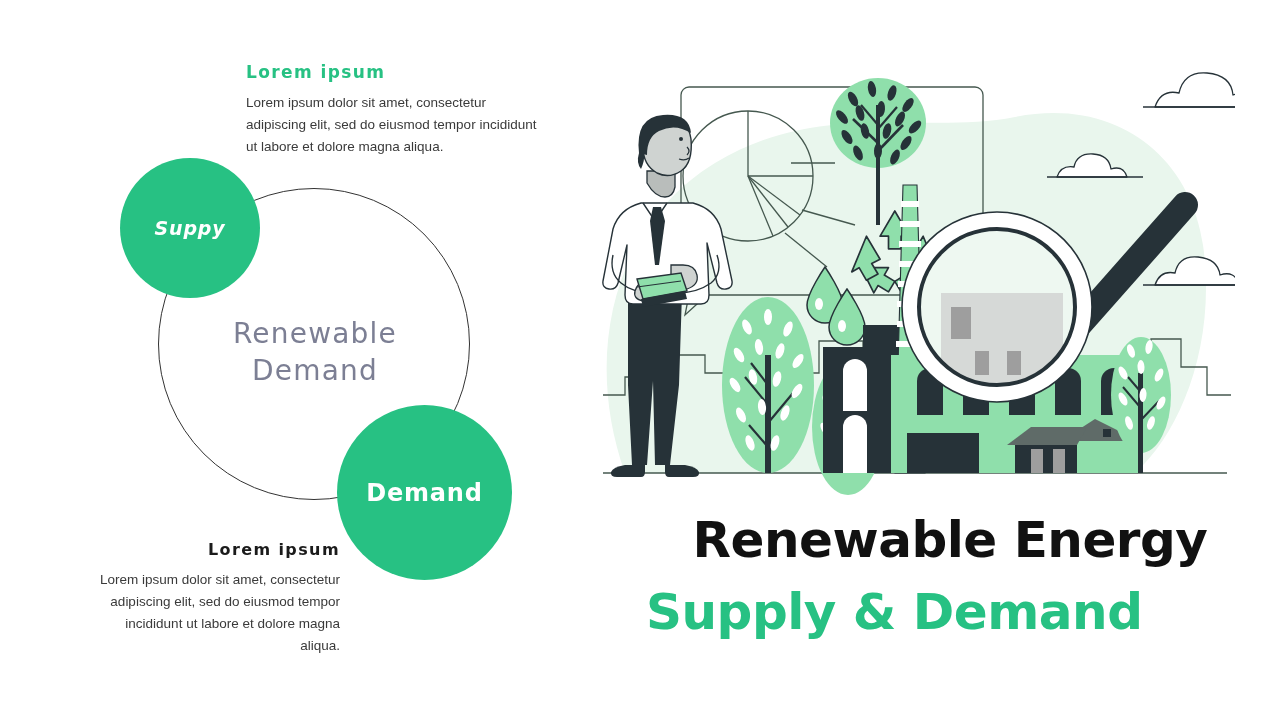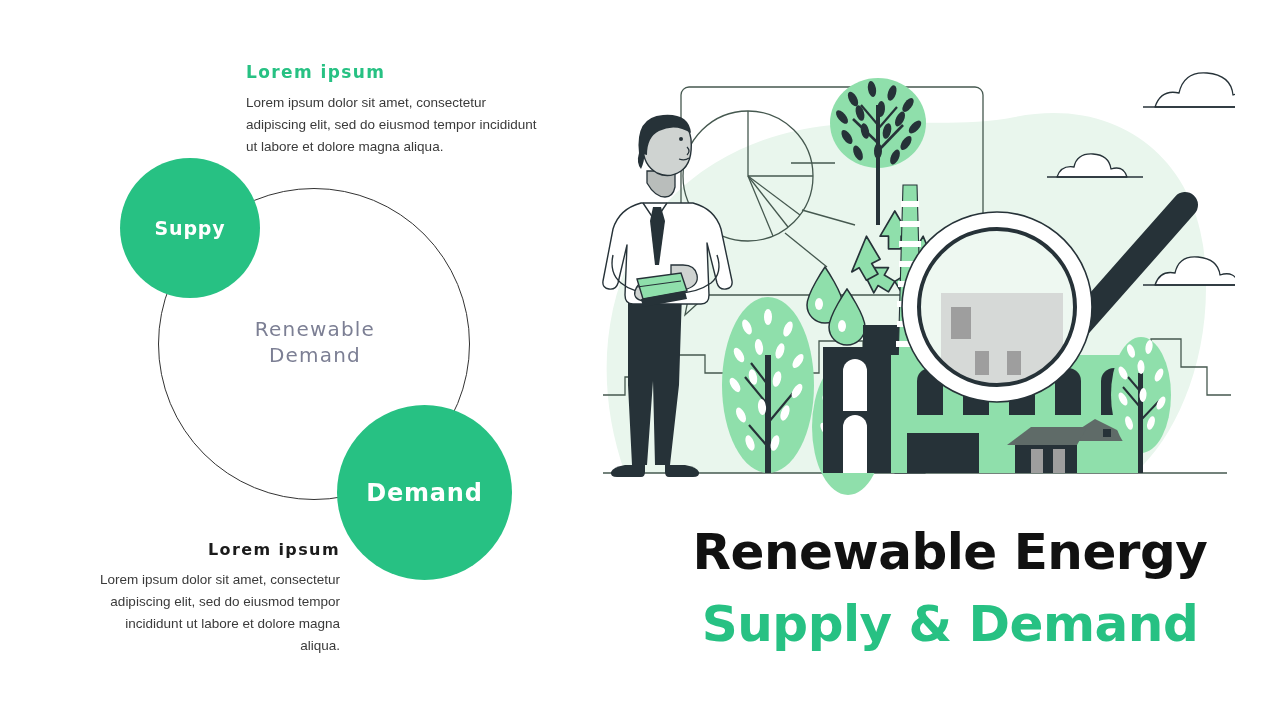--- a/index.html
+++ b/index.html
@@ -84,41 +84,42 @@
     border: 1.3px solid #333333;
     border-radius: 50%;
     box-sizing: border-box;
   }
   .ring-label {
     position: absolute;
     left: 190px;
     top: 316px;
     width: 250px;
     text-align: center;
-    font-size: 20px;
+    font-size: 28px;
     line-height: 1.32;
     font-weight: 500;
     letter-spacing: 1.2px;
     color: #7c7f94;
   }
   .bubble {
     position: absolute;
     border-radius: 50%;
     background: #27c183;
     display: flex;
     align-items: center;
     justify-content: center;
     color: #ffffff;
     font-weight: 700;
     letter-spacing: 0.8px;
   }
   .bubble-supply {
     left: 120px; top: 158px;
     width: 140px; height: 140px;
     font-size: 19px;
+    font-style: italic;
   }
   .bubble-demand {
     left: 337px; top: 405px;
     width: 175px; height: 175px;
     font-size: 24px;
   }
 
   
   .right-pane {
     position: absolute;
@@ -134,32 +135,32 @@
     position: absolute;
     left: 40px;
     top: 508px;
     width: 640px;
   }
   .title-line1 {
     font-size: 50px;
     font-weight: 800;
     letter-spacing: -0.5px;
     color: #111111;
-    margin: 16px;
+    margin: 4px;
     line-height: 1.12;
     text-align: center;
   }
   .title-line2 {
     font-size: 50px;
     font-weight: 800;
     letter-spacing: -0.5px;
     color: #27c183;
-    margin: 0;
+    margin: 16px;
     line-height: 1.12;
-    text-align: center;
+    text-align: left;
   }
 </style>
 </head>
 <body>
 
 <div class="slide">
 
   <div class="left-pane">
 
     <div class="diagram">

